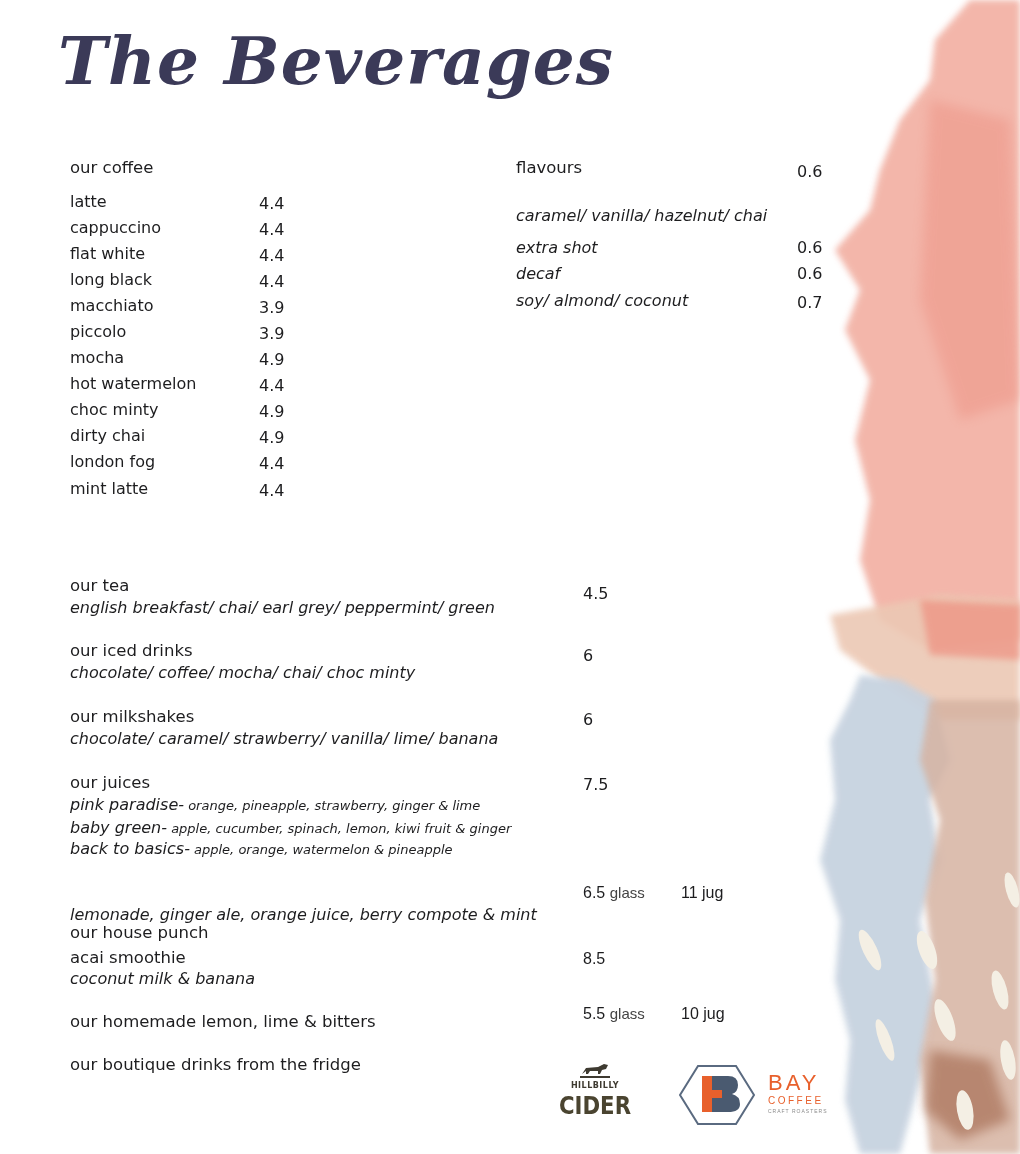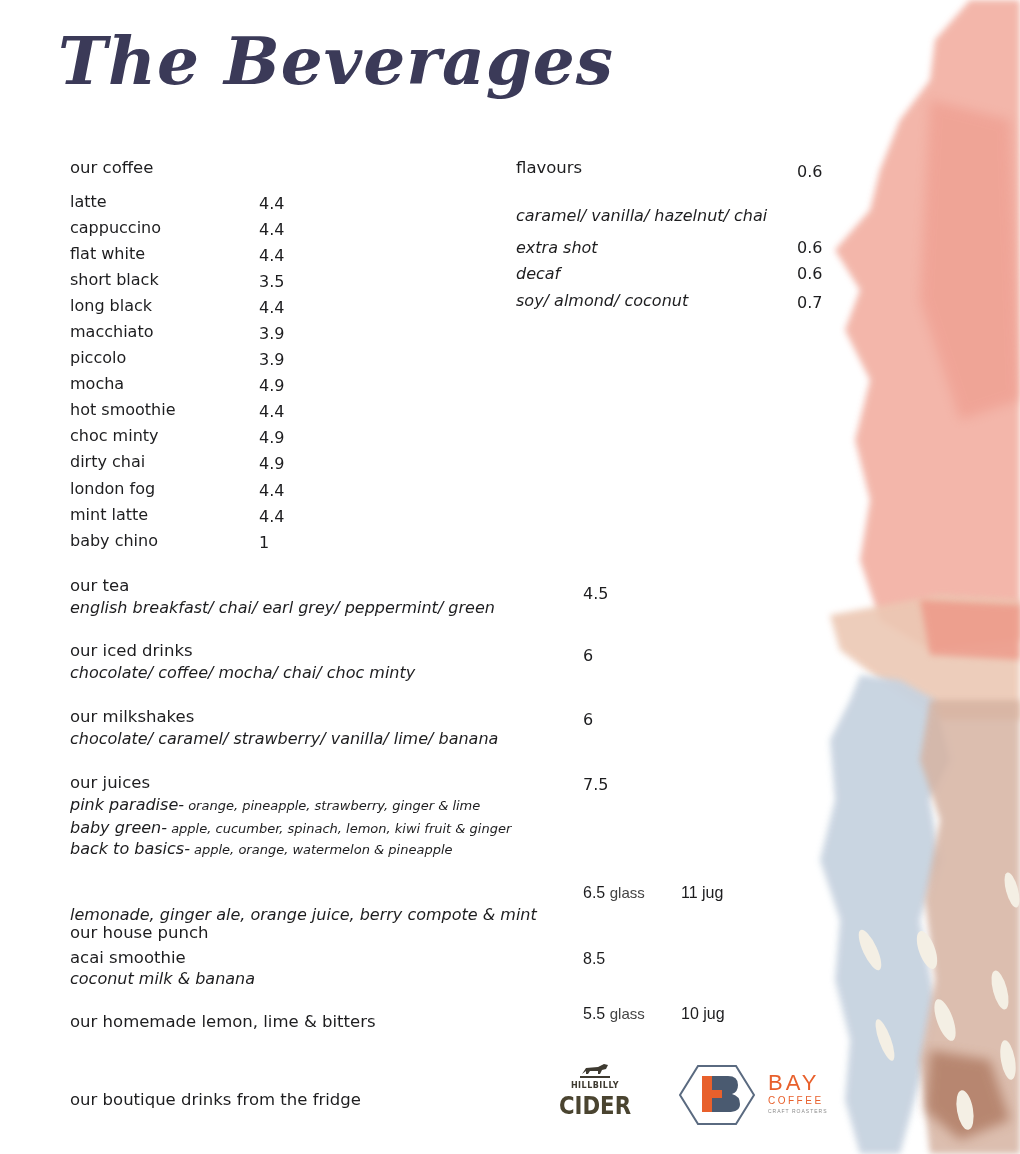--- a/index.html
+++ b/index.html
@@ -74,62 +74,54 @@
     </div>
   <div class="coffee-row">
       <span class="name">cappuccino</span>
       <span class="price">4.4</span>
     </div>
   <div class="coffee-row">
       <span class="name">flat white</span>
       <span class="price">4.4</span>
     </div>
   <div class="coffee-row">
-      <span class="name">short black</span>
-      <span class="price">3.5</span>
-    </div>
-  <div class="coffee-row">
       <span class="name">long black</span>
       <span class="price">4.4</span>
     </div>
   <div class="coffee-row">
       <span class="name">macchiato</span>
       <span class="price">3.9</span>
     </div>
   <div class="coffee-row">
       <span class="name">piccolo</span>
       <span class="price">3.9</span>
     </div>
   <div class="coffee-row">
       <span class="name">mocha</span>
       <span class="price">4.9</span>
     </div>
   <div class="coffee-row">
-      <span class="name">hot smoothie</span>
+      <span class="name">hot watermelon</span>
       <span class="price">4.4</span>
     </div>
   <div class="coffee-row">
       <span class="name">choc minty</span>
       <span class="price">4.9</span>
     </div>
   <div class="coffee-row">
       <span class="name">dirty chai</span>
       <span class="price">4.9</span>
     </div>
   <div class="coffee-row">
       <span class="name">london fog</span>
       <span class="price">4.4</span>
     </div>
   <div class="coffee-row">
       <span class="name">mint latte</span>
       <span class="price">4.4</span>
-    </div>
-  <div class="coffee-row">
-      <span class="name">baby chino</span>
-      <span class="price">1</span>
     </div>
 </div>
 
 <div class="t head" style="left:516px; top:158px;">flavours</div>
 <div class="t" style="left:797px; top:162px;">0.6</div>
 <div class="t it" style="left:516px; top:186px;margin-top:20px;">caramel/ vanilla/ hazelnut/ chai</div>
 
 <div class="t it" style="left:516px; top:238px;">extra shot</div>
 <div class="t" style="left:797px; top:238px;">0.6</div>
 <div class="t it" style="left:516px; top:264px;">decaf</div>
@@ -161,21 +153,21 @@
 <div class="t lib" style="left:681px; top:883px;"><span>11</span> <span>jug</span></div>
 
 <div class="t head" style="left:70px; top:948px;">acai smoothie</div>
 <div class="t it" style="left:70px; top:969px;">coconut milk &amp; banana</div>
 <div class="t lib" style="left:583px; top:949px;">8.5</div>
 
 <div class="t head" style="left:70px; top:1012px;">our homemade lemon, lime &amp; bitters</div>
 <div class="t lib" style="left:583px; top:1004px;"><span>5.5</span> <span style="font-size:15px;color:#444">glass</span></div>
 <div class="t lib" style="left:681px; top:1004px;"><span>10</span> <span>jug</span></div>
 
-<div class="t head" style="left:70px; top:1055px;margin-top:35px;">our boutique drinks from the fridge</div>
+<div class="t head" style="left:70px; top:1055px;">our boutique drinks from the fridge</div>
 
 <div class="logo" style="left:552px; top:1060px; width:86px; height:64px;">
   <svg width="86" height="22" viewBox="0 0 86 22" style="position:absolute;left:0;top:0;">
     <g fill="#3e3a30">
       <path d="M30 14 L34 8 L46 7 L52 4 L56 5 L54 9 L50 10 L48 14 L46 14 L46 11 L38 11 L36 14 L34 14 L34 11 Z"></path>
       <rect x="28" y="16" width="30" height="2"></rect>
     </g>
   </svg>
   <div style="position:absolute;left:0;top:21px;width:86px;text-align:center;font-family:'DejaVu Sans',sans-serif;font-weight:bold;font-size:8px;color:#3e3a30;letter-spacing:0.5px;">HILLBILLY</div>
   <div style="position:absolute;left:0;top:31px;width:86px;text-align:center;font-family:'DejaVu Sans',sans-serif;font-weight:bold;font-size:25px;line-height:30px;color:#4a4430;transform:scaleX(0.85);">CIDER</div>

